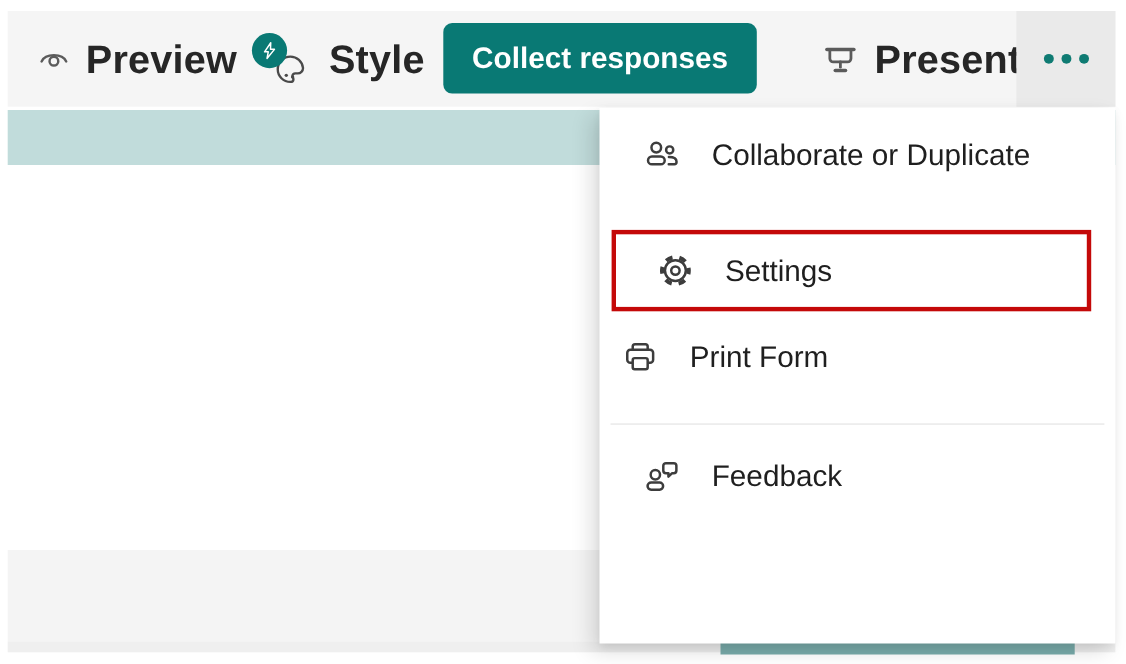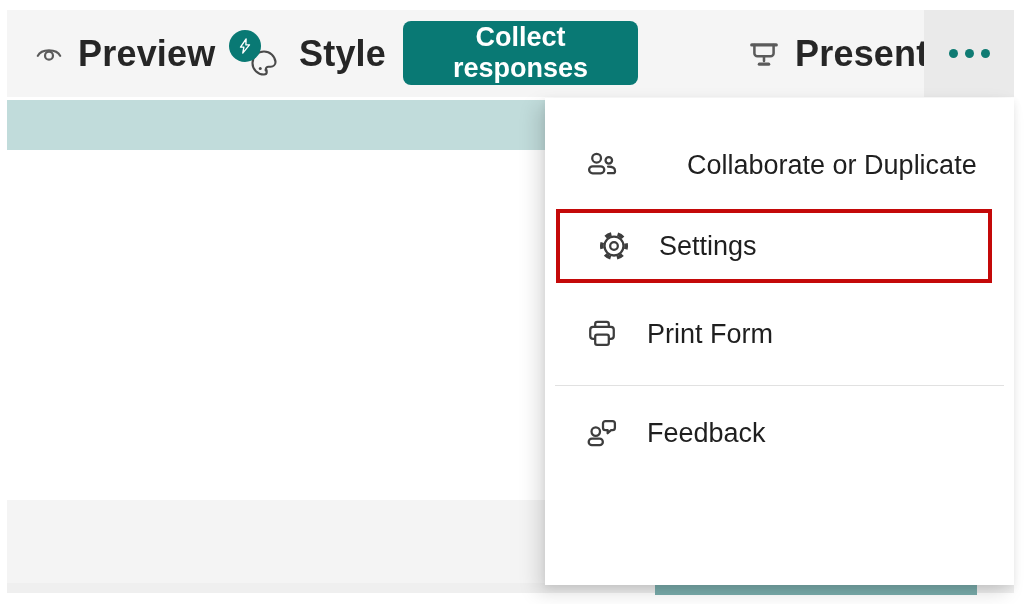--- a/index.html
+++ b/index.html
@@ -14,21 +14,21 @@
     position:absolute;left:7px;top:10px;width:1007px;height:87px;
     background:#f5f5f5;
   }
   .tb-group{position:absolute;top:0;height:87px;display:flex;align-items:center;cursor:pointer;}
   .tb-label{font-size:36px;font-weight:700;color:#262626;letter-spacing:.2px;}
   .tb-icon{display:flex;align-items:center;justify-content:center;}
   .g-preview{left:26px;gap:13px;}
   .g-style{left:222px;gap:20px;}
   .g-present{left:740px;gap:14px;}
   .collect-btn{
-    position:absolute;left:396px;top:11px;width:235px;height:64px;
+    position:absolute;left:396px;top:11px;width:285px;height:64px;
     background:#097974;border:none;border-radius:8px;cursor:pointer;
     color:#ffffff;font-size:27px;font-weight:700;
     font-family:"Liberation Sans","DejaVu Sans",sans-serif;
     display:flex;align-items:center;justify-content:center;
   }
   .more-btn{
     position:absolute;left:917px;top:0;width:90px;height:87px;
     background:#eaeaea;display:flex;align-items:center;justify-content:center;
     gap:7px;cursor:pointer;
   }
@@ -51,21 +51,21 @@
     background:#ffffff;
     box-shadow:-8px 8px 18px rgba(0,0,0,.13), 0 3px 8px rgba(0,0,0,.08);
   }
   .menu-item{
     position:absolute;left:0;width:100%;height:72px;
     display:flex;align-items:center;padding-left:40px;box-sizing:border-box;
     cursor:pointer;background:transparent;
   }
   .menu-item .mi-icon{width:34px;height:34px;display:flex;align-items:center;justify-content:center;}
   .menu-item .mi-label{margin-left:28px;font-size:27px;color:#1f1f1f;}
-  .mi-0{top:31px;gap:40px;} .mi-1{top:112px;margin-left:12px;} .mi-2{top:200px;} .mi-3{top:299px;} .mi-4{top:390px;}
+  .mi-0{top:7px;} .mi-1{top:112px;margin-left:12px;} .mi-2{top:191px;padding-left:20px;} .mi-3{top:299px;} .mi-4{top:390px;}
   .menu-divider{position:absolute;left:10px;top:287px;width:449px;height:1px;background:#e1e1e1;}
   .red-box{
     position:absolute;left:11px;top:111px;width:436px;height:74px;
     border:4px solid #c40909;box-sizing:border-box;pointer-events:none;
   }
   svg{display:block;}
 </style>
 </head>
 <body>
 

